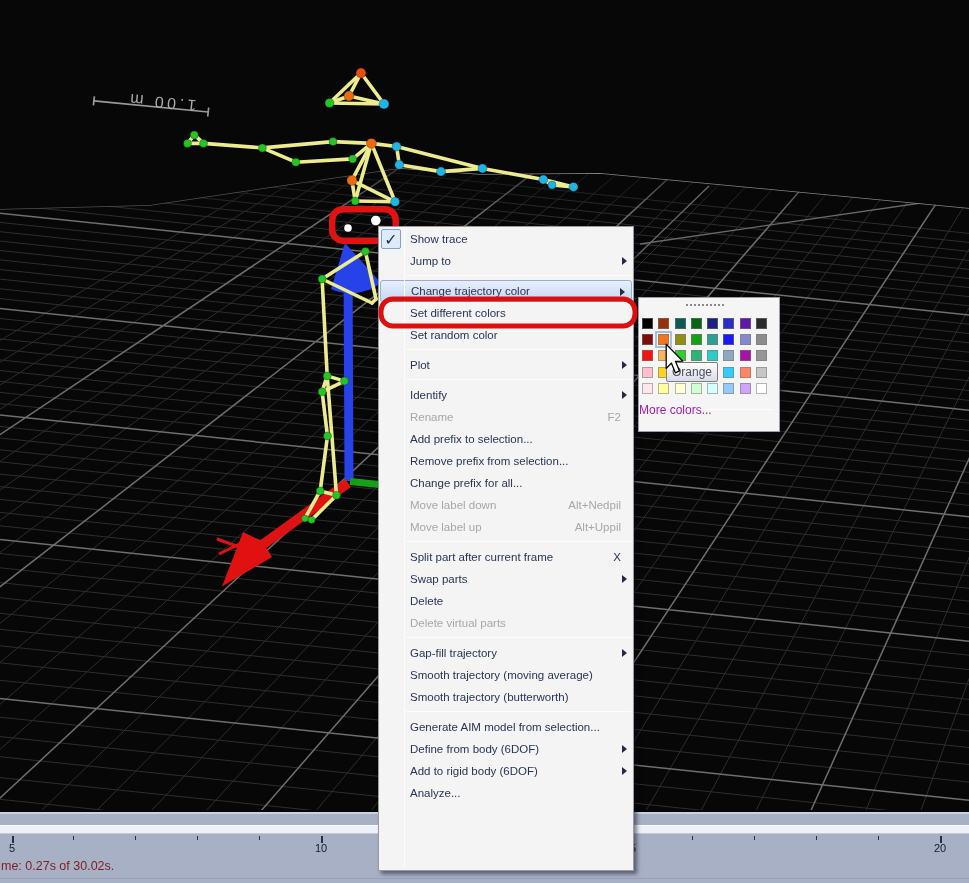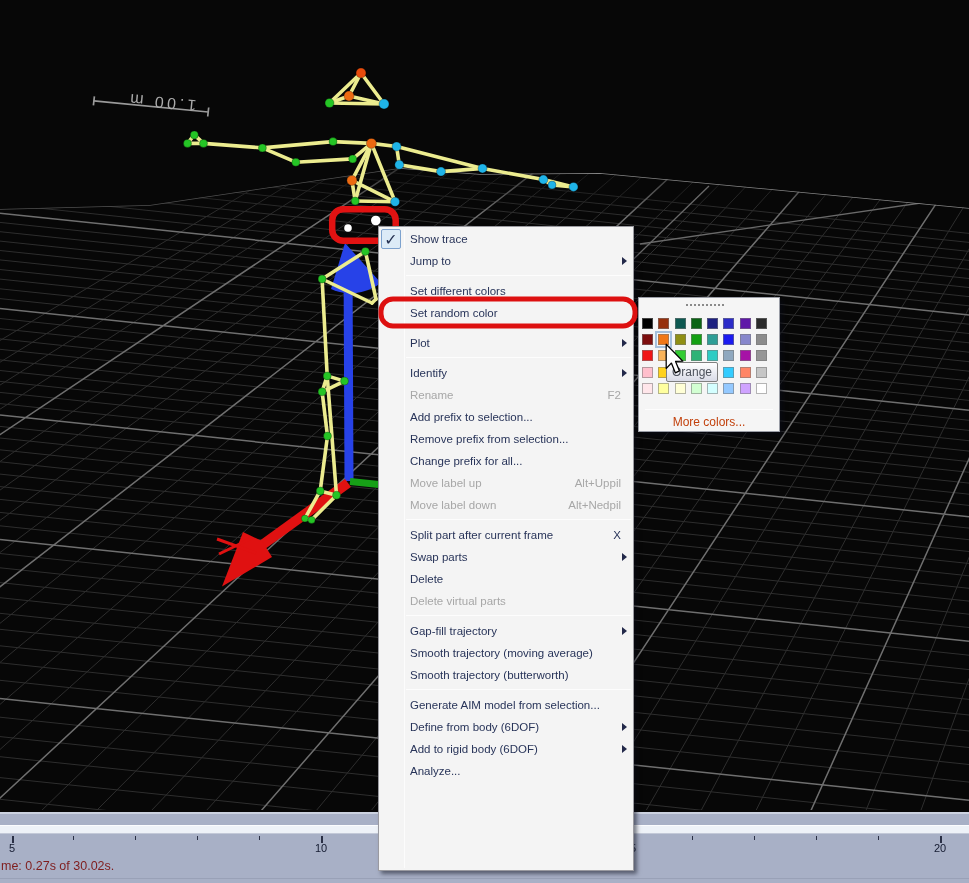--- a/index.html
+++ b/index.html
@@ -11,21 +11,21 @@
 .sep div{position:absolute;left:27px;right:2px;top:3px;height:1px;background:#e0e0e3;border-bottom:1px solid #fdfdfd}
 .sc{position:absolute;right:12px;top:0}
 .arr{position:absolute;right:6.5px;top:7px;width:0;height:0;border-left:5px solid #23294a;border-top:4px solid transparent;border-bottom:4px solid transparent}
 .chk{position:absolute;left:2px;top:1px;width:20px;height:20px;background:#dcebf7;border:1px solid #7da2ce;border-radius:2px;text-align:center;line-height:19px;font-size:16px;color:#243050}
 .mi.hl{background:linear-gradient(#e7f0fa,#c3d8f1);border:1px solid #8fb0d8;border-radius:3px;margin:0 1px;height:22px;line-height:20px}
 .mi.hl .lab{left:30px}
 #panel{position:absolute;left:638px;top:297px;width:142px;height:135px;background:#f5f5f5;border:1px solid #9a9da6;z-index:21;box-shadow:3px 3px 4px rgba(10,12,25,0.5)}
 #grip{position:absolute;left:47px;top:6px;width:40px;height:2px;background:repeating-linear-gradient(90deg,#8a8a8a 0 2px,transparent 2px 4px)}
 .swa{position:absolute;width:11px;height:11px;border:1px solid rgba(120,120,120,0.55)}
 #psep{position:absolute;left:6px;right:6px;top:111px;height:1px;background:#dcdcdf;border-bottom:1px solid #fdfdfd}
-#morec{position:absolute;left:0;right:0;top:117px;text-align:center;font-size:12px;color:#c2410c}
+#morec{position:absolute;left:0;right:0;top:105px;text-align:left;font-size:12px;color:#a21caf}
 #tooltip{position:absolute;left:666px;top:362px;width:52px;height:20px;background:linear-gradient(#ffffff,#d9dbe7);border:1px solid #808080;border-radius:2px;z-index:29;font-size:12px;color:#4f545e;line-height:18px;text-align:center}
 #tl{position:absolute;left:0;top:812px;width:969px;height:71px;background:#a8b0c6;z-index:10;border-top:2px solid #ccd2e0}
 #tstrip{position:absolute;left:0;top:11px;width:969px;height:9px;background:#eef2f8;border-top:1px solid #fbfcfe;border-bottom:1px solid #c3c9d8}
 .tk{position:absolute;top:22px;background:#2a2f45}
 #truler{position:absolute;left:0;top:0;width:969px;height:52px}
 .tlab{position:absolute;top:28px;width:20px;text-align:center;font-size:11px;color:#141a30}
 #tstatus{position:absolute;left:1px;top:45px;font-size:12.5px;color:#7f1d1d}
 #tbline{position:absolute;left:0;top:64px;width:969px;height:1px;background:#99a1b7}
 </style></head>
 <body>
@@ -186,20 +186,24 @@
       <span class="chk">✓</span>
       <span class="lab">Show trace</span>
     </div>
     <div class="mi">
       <span class="lab">Jump to</span>
       <span class="arr"></span>
     </div>
     <div class="sep">
       <div></div>
     </div>
+    <div class="mi hl">
+      <span class="lab">Change trajectory color</span>
+      <span class="arr"></span>
+    </div>
     <div class="mi">
       <span class="lab">Set different colors</span>
     </div>
     <div class="mi">
       <span class="lab">Set random color</span>
     </div>
     <div class="sep">
       <div></div>
     </div>
     <div class="mi">
@@ -220,26 +224,26 @@
     <div class="mi">
       <span class="lab">Add prefix to selection...</span>
     </div>
     <div class="mi">
       <span class="lab">Remove prefix from selection...</span>
     </div>
     <div class="mi">
       <span class="lab">Change prefix for all...</span>
     </div>
     <div class="mi dis">
+      <span class="lab">Move label down</span>
+      <span class="sc">Alt+Nedpil</span>
+    </div>
+    <div class="mi dis">
       <span class="lab">Move label up</span>
       <span class="sc">Alt+Uppil</span>
-    </div>
-    <div class="mi dis">
-      <span class="lab">Move label down</span>
-      <span class="sc">Alt+Nedpil</span>
     </div>
     <div class="sep">
       <div></div>
     </div>
     <div class="mi">
       <span class="lab">Split part after current frame</span>
       <span class="sc">X</span>
     </div>
     <div class="mi">
       <span class="lab">Swap parts</span>

